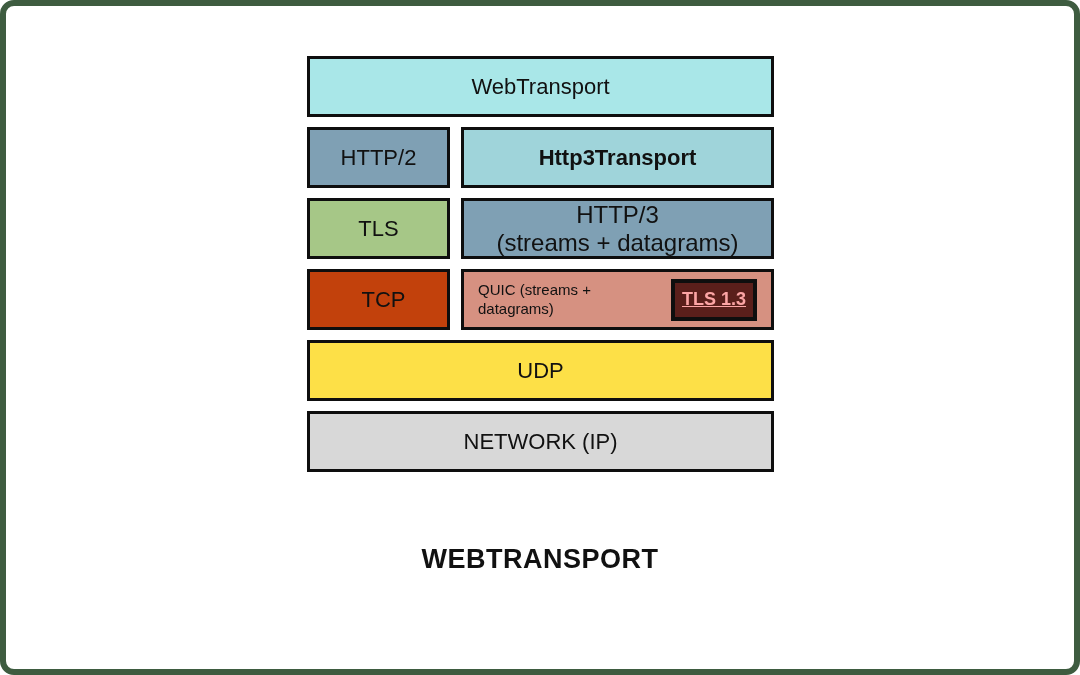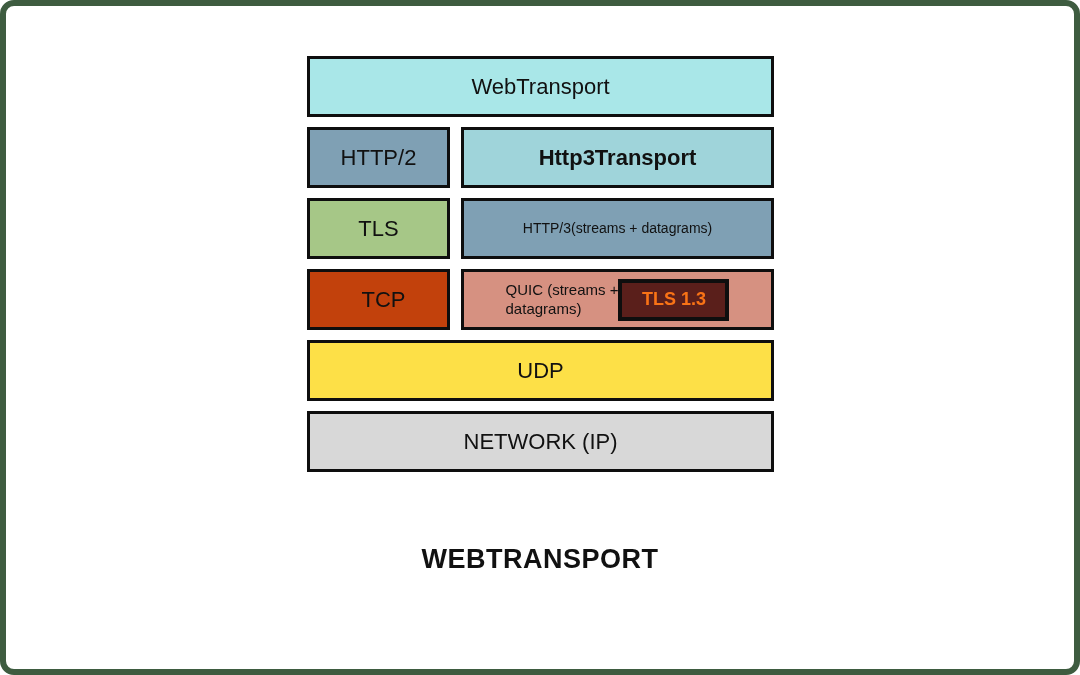--- a/index.html
+++ b/index.html
@@ -40,43 +40,45 @@
     align-items: center;
     justify-content: center;
     font-size: 22px;
     color: #111111;
     line-height: 1.15;
   }
   .full { flex: 1; }
   .left { width: 143px; flex: none; }
   .right { flex: 1; }
   .two-line {
-    font-size: 14px;
+    flex-direction: column;
+    font-size: 24px;
   }
   .quic-box {
     justify-content: space-between;
     padding: 0 14px 0 14px;
   }
   .quic-label {
     font-size: 15px;
     text-align: left;
     line-height: 1.25;
     color: #111111;
   }
   .tls13-box {
     border: 4px solid #0e0e0e;
     box-sizing: border-box;
-    width: 111px;
+    width: 86px;
     height: 42px;
     display: flex;
     align-items: center;
     justify-content: center;
     font-size: 18px;
     font-weight: bold;
-    color: #f97316;
+    color: #fca5a5;
+    text-decoration: underline;
   }
   .caption {
     position: absolute;
     left: 0;
     top: 544px;
     width: 1080px;
     text-align: center;
     font-size: 27px;
     font-weight: bold;
     letter-spacing: 0.5px;
@@ -102,21 +104,21 @@
   <div class="row">
     <div class="box left" style="background-color: rgb(166, 199, 135);">TLS</div>
     <div class="box right two-line" style="background-color: rgb(127, 160, 180);">
       <div>HTTP/3</div>
       <div>(streams + datagrams)</div>
     </div>
   </div>
 
   <div class="row">
     <div class="box left" style="background-color: #c2410c; padding-left: 10px;">TCP</div>
-    <div class="box right quic-box" style="background-color: rgb(214, 145, 129); justify-content: center;">
+    <div class="box right quic-box" style="background-color: rgb(214, 145, 129);">
       <div class="quic-label">
         <div>QUIC (streams +</div>
         <div>datagrams)</div>
       </div>
       <div class="tls13-box" style="background-color: rgb(90, 31, 27);">TLS 1.3</div>
     </div>
   </div>
 
   <div class="row">
     <div class="box full" style="background-color: #fde047;">UDP</div>

